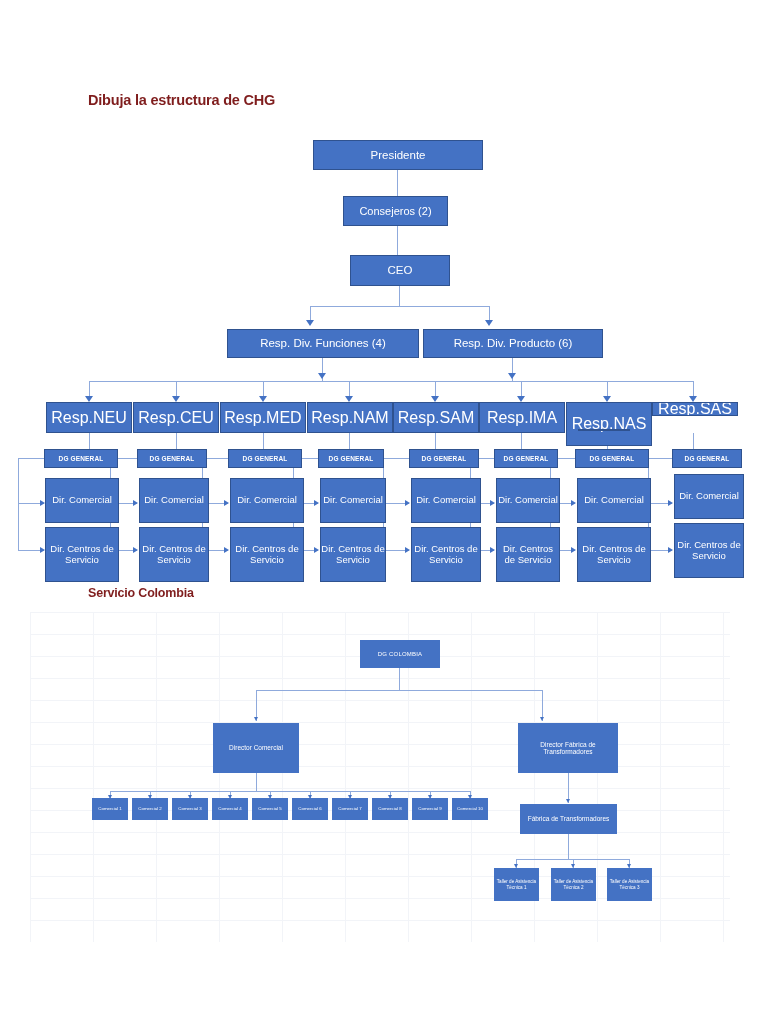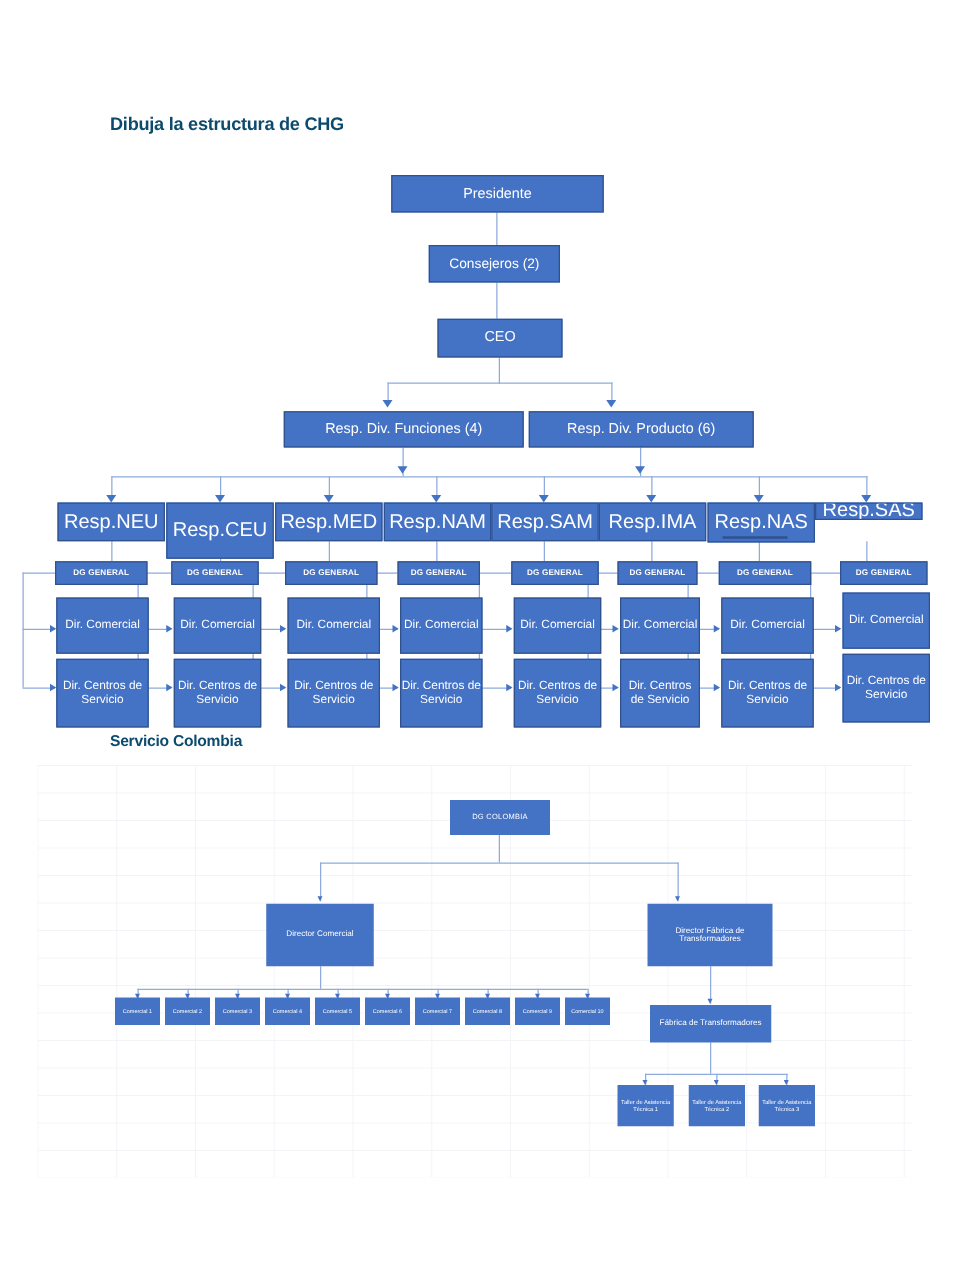--- a/index.html
+++ b/index.html
@@ -14,21 +14,21 @@
     font-family: "Liberation Sans", sans-serif;
     overflow: hidden;
   }
 
   
   .abs { position: absolute; box-sizing: border-box; }
 
   
   .heading {
     font-weight: bold;
-    color: #0c4a6e;
+    color: #7f1d1d;
     letter-spacing: -0.2px;
     white-space: nowrap;
   }
   #heading-chg { left: 88px; top: 92px; font-size: 14.5px; }
   #heading-colombia { left: 88px; top: 586px; font-size: 12.5px; }
 
   
   #grid-backdrop {
     left: 30px; top: 612px; width: 700px; height: 330px;
     background-image:
@@ -154,26 +154,26 @@
 <div class="ln ln-v" style="left:435px;top:381px;height:17px;"></div>
 <div class="arrow-down" style="left:431px;top:396px;"></div>
 <div class="ln ln-v" style="left:521px;top:381px;height:17px;"></div>
 <div class="arrow-down" style="left:517px;top:396px;"></div>
 <div class="ln ln-v" style="left:607px;top:381px;height:17px;"></div>
 <div class="arrow-down" style="left:603px;top:396px;"></div>
 <div class="ln ln-v" style="left:693px;top:381px;height:17px;"></div>
 <div class="arrow-down" style="left:689px;top:396px;"></div>
 
 <div class="abs box lvl-resp" style="left:46px;top:402px;width:86px;height:31px;">Resp.NEU</div>
-<div class="abs box lvl-resp" style="left:133px;top:402px;width:86px;height:45px;">Resp.CEU</div>
+<div class="abs box lvl-resp" style="left:133px;top:402px;width:86px;height:31px;">Resp.CEU</div>
 <div class="abs box lvl-resp" style="left:220px;top:402px;width:86px;height:31px;">Resp.MED</div>
 <div class="abs box lvl-resp" style="left:307px;top:402px;width:86px;height:31px;">Resp.NAM</div>
 <div class="abs box lvl-resp" style="left:393px;top:402px;width:86px;height:31px;">Resp.SAM</div>
 <div class="abs box lvl-resp" style="left:479px;top:402px;width:86px;height:31px;">Resp.IMA</div>
-<div class="abs box lvl-resp" style="left:566px;top:402px;width:86px;height:32px;">Resp.NAS</div>
+<div class="abs box lvl-resp" style="left:566px;top:402px;width:86px;height:44px;">Resp.NAS</div>
 <div class="abs box lvl-resp" style="left:652px;top:402px;width:86px;height:14px;">Resp.SAS</div>
 
 <div class="nas-underline"></div>
 
 <div class="ln ln-v" style="left:89px;top:433px;height:16px;"></div>
 <div class="abs box lvl-dg" style="left:44px;top:449px;width:74px;height:19px;">DG GENERAL</div>
 <div class="ln ln-v" style="left:18px;top:458px;height:92px;"></div>
 <div class="ln ln-h" style="left:18px;top:458px;width:26px;"></div>
 <div class="ln ln-h" style="left:18px;top:503px;width:26px;"></div>
 <div class="arrow-right" style="left:40px;top:500px;"></div>

